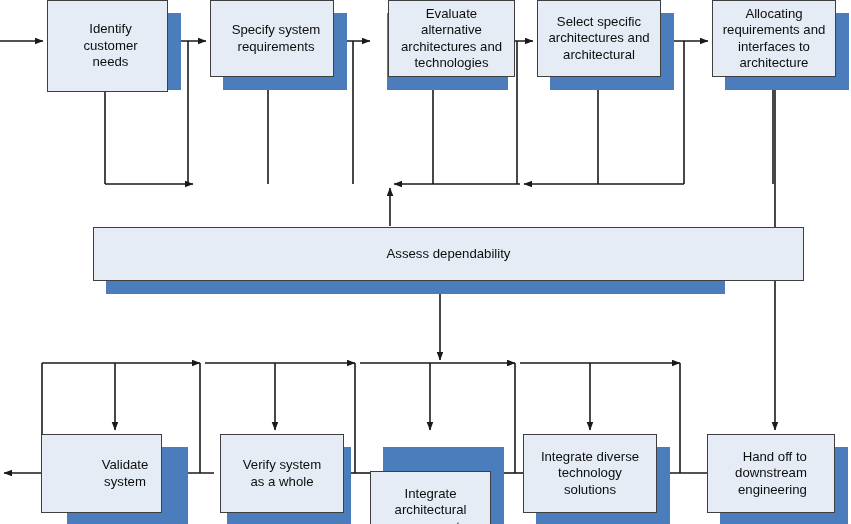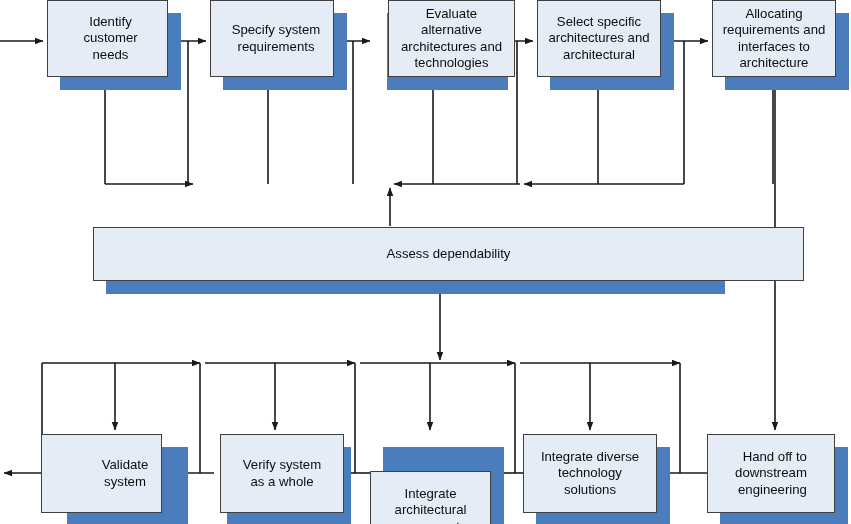--- a/index.html
+++ b/index.html
@@ -94,21 +94,21 @@
       <path d="M684,41 L684,184"></path>
       <path d="M42,363 L42,473"></path>
       <path d="M200,363 L200,473"></path>
       <path d="M355,363 L355,473"></path>
       <path d="M515,363 L515,473"></path>
       <path d="M680,363 L680,473"></path>
     </g>
   </svg>
 
   <div class="shadow" style="left:60px;top:13px;width:121px;height:77px;"></div>
-  <div class="node" style="left:47px;top:0px;width:121px;height:77px;padding-left:6px;">
+  <div class="node" style="left:47px;top:0px;width:121px;height:92px;padding-left:6px;">
     <span class="lbl">Identify
 customer
 needs</span>
   </div>
 
   <div class="shadow" style="left:223px;top:13px;width:124px;height:77px;"></div>
   <div class="node" style="left:210px;top:0px;width:124px;height:77px;padding-left:8px;">
     <span class="lbl">Specify system
 requirements</span>
   </div>

